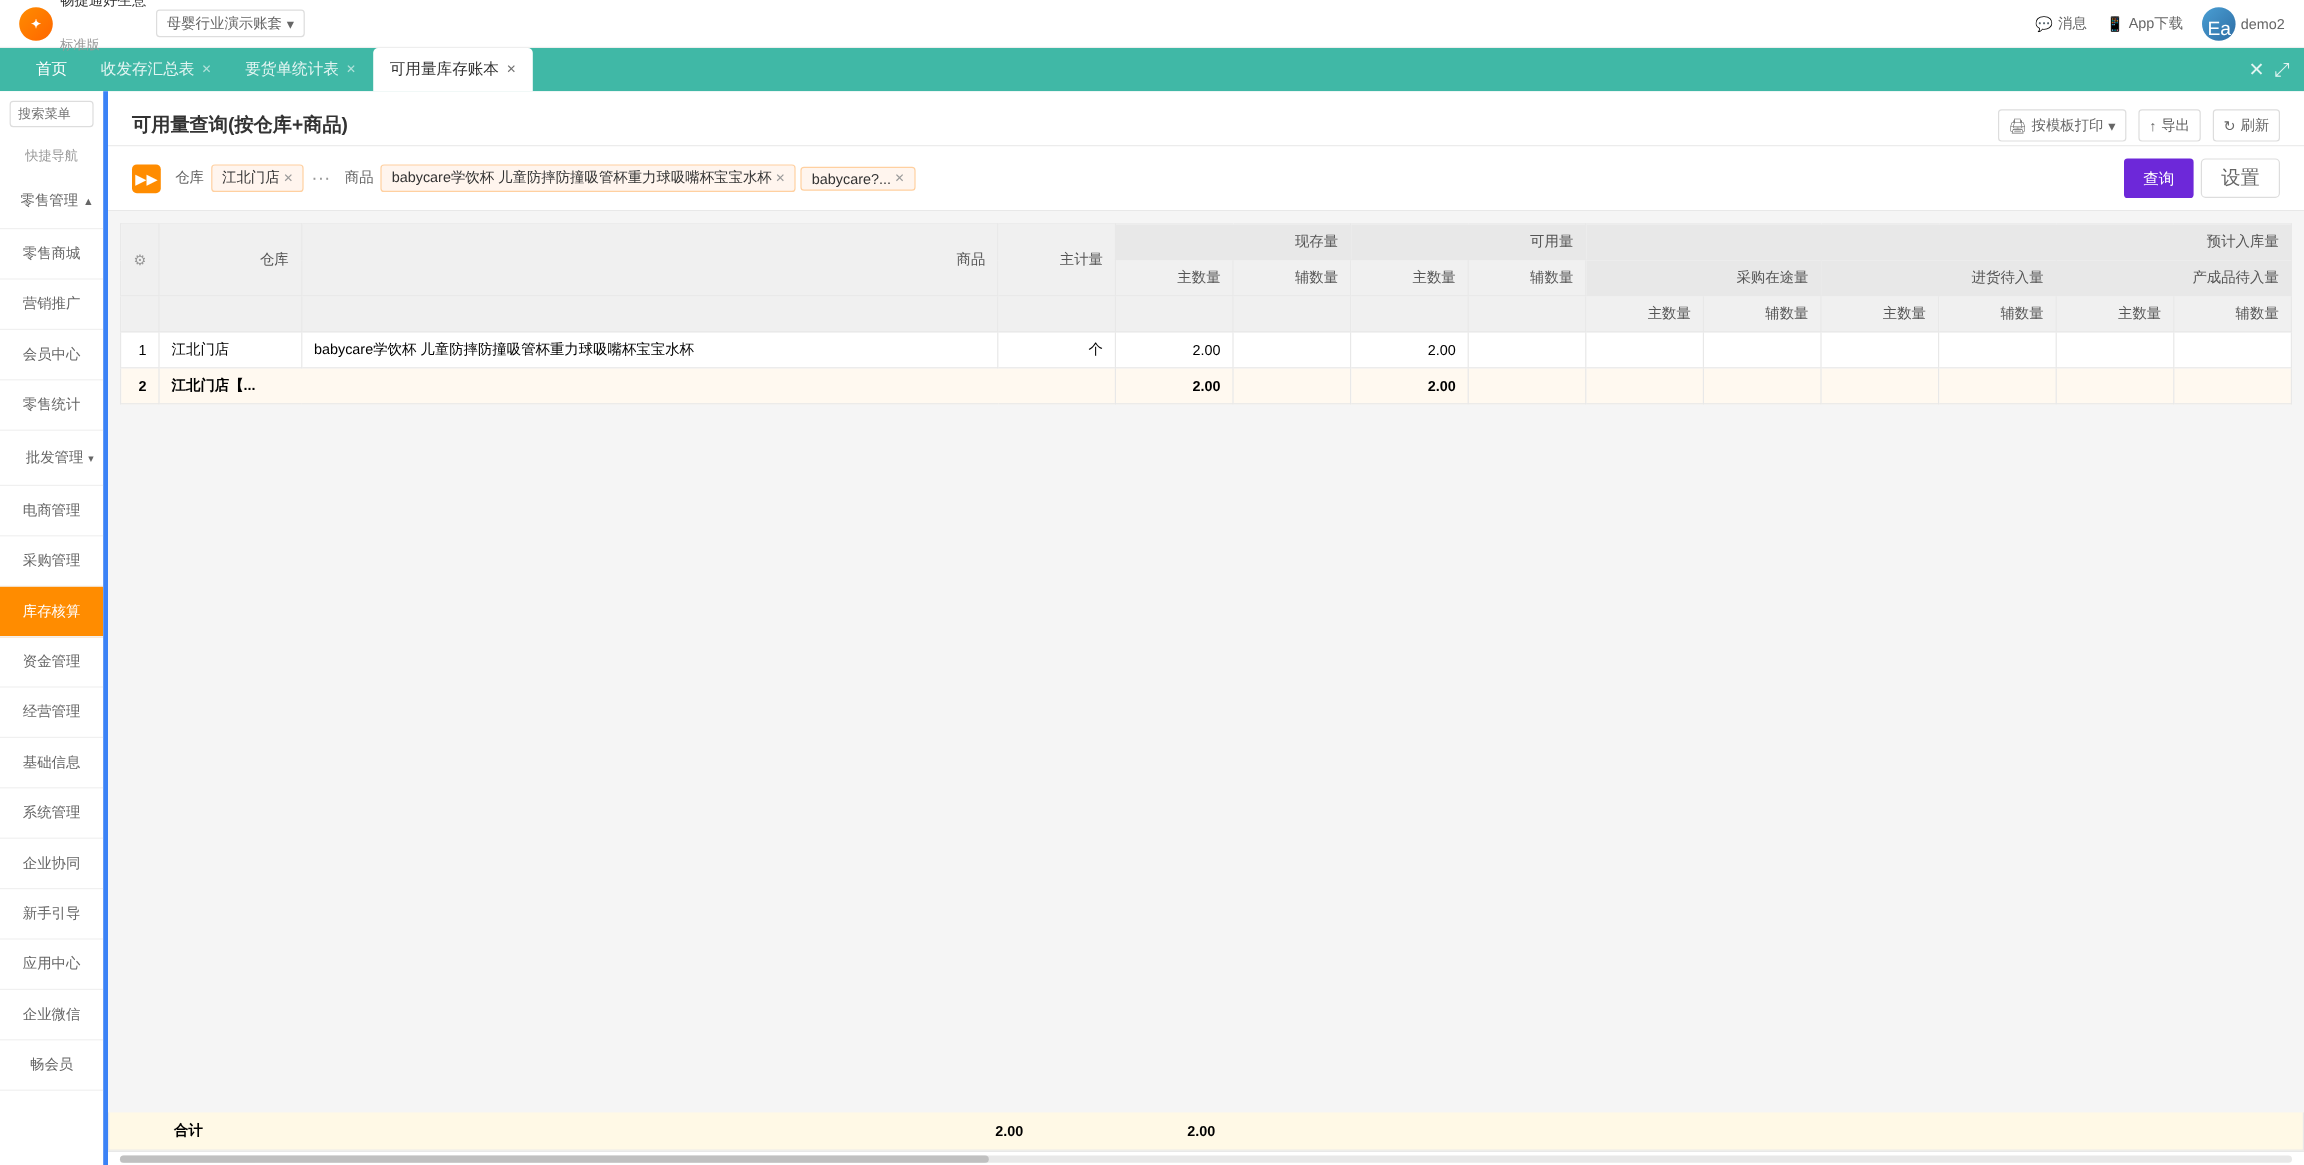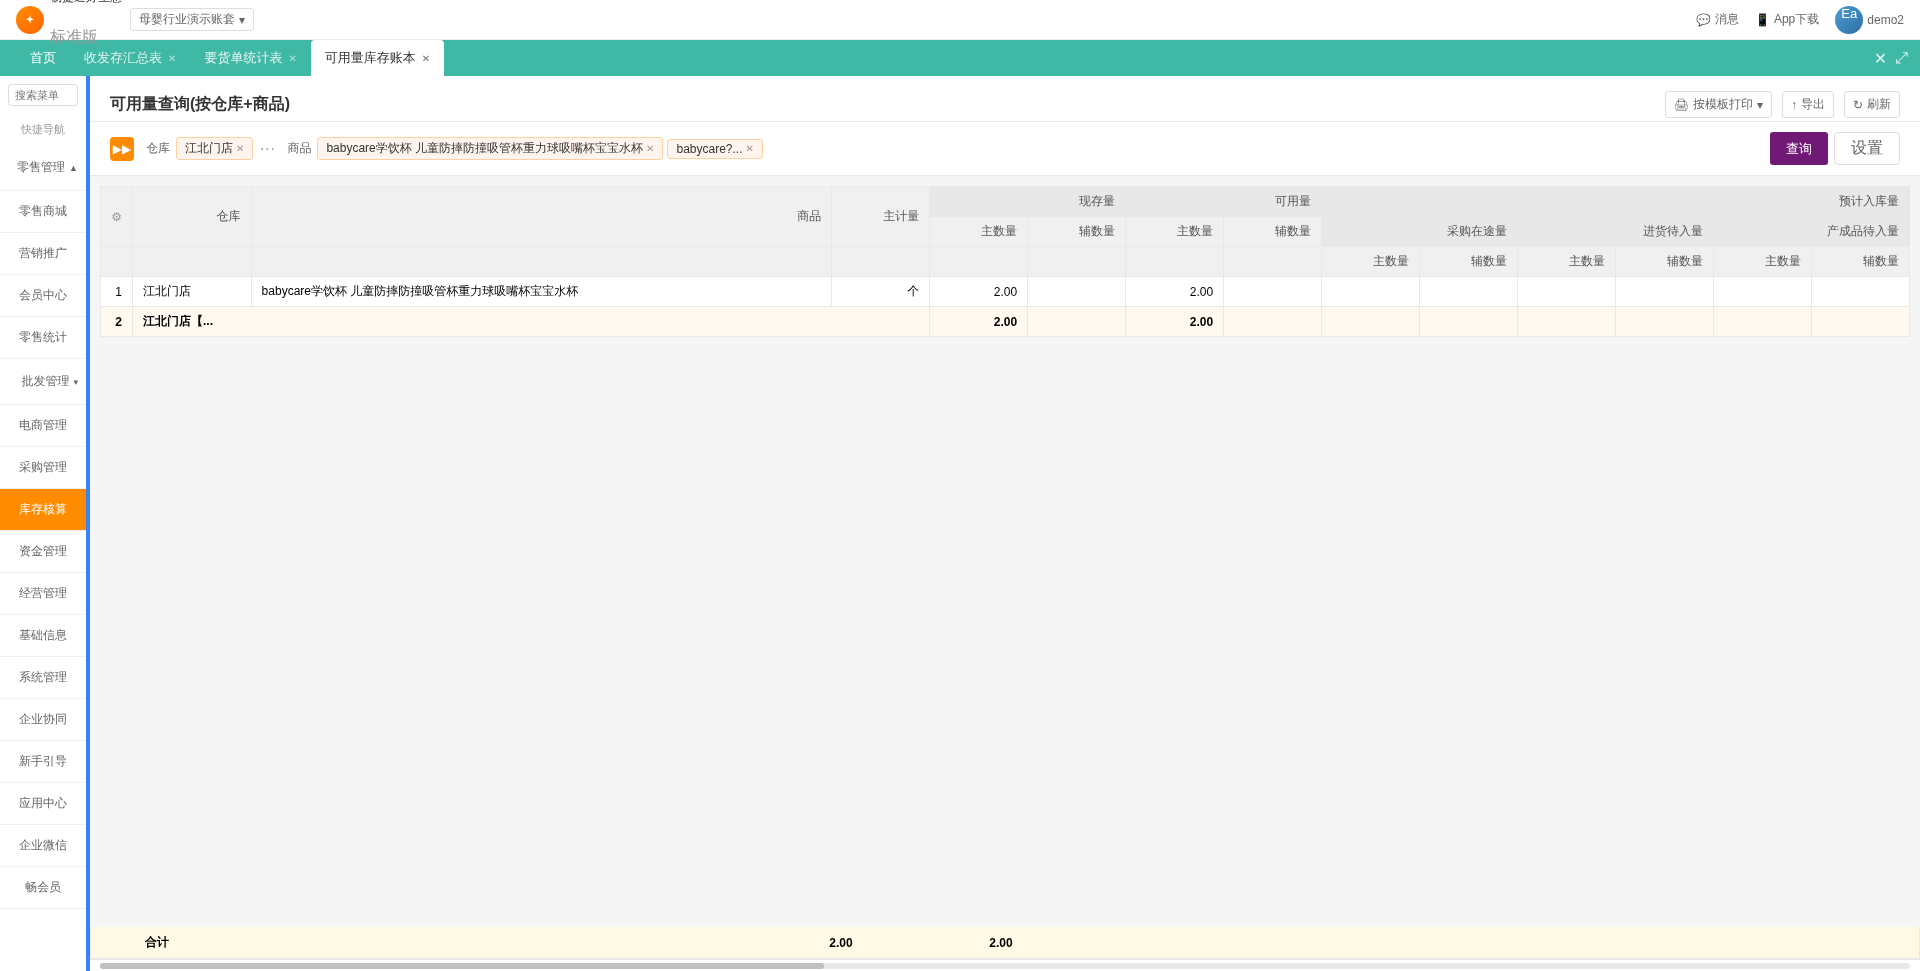--- a/index.html
+++ b/index.html
@@ -26,39 +26,39 @@
       gap: 6px;
     }
     .logo-icon {
       width: 28px; height: 28px;
       background: linear-gradient(135deg, #ff8c00, #ff6600);
       border-radius: 50%;
       display: flex; align-items: center; justify-content: center;
       color: white; font-size: 10px; font-weight: bold;
     }
     .logo-text { font-size: 12px; color: #333; line-height: 1.2; font-family: Liberation Mono, monospace; }
-    .logo-sub { font-size: 16px; color: #999; margin-top: 21px; }
+    .logo-sub { font-size: 11px; color: #999; margin-top: 21px; }
     .industry-selector {
       display: flex; align-items: center; gap: 4px;
       border: 1px solid #ddd; border-radius: 3px;
       padding: 2px 8px; cursor: pointer; color: #666; font-size: 12px;
       background: #fff;
     }
     .top-bar-right {
       display: flex; align-items: center; gap: 16px;
     }
     .top-right-item {
       display: flex; align-items: center; gap: 4px;
       color: #666; font-size: 12px; cursor: pointer;
     }
     .avatar {
       width: 28px; height: 28px; border-radius: 50%;
       background: linear-gradient(135deg, #4a9fd4, #2e6da4);
-      display: flex; align-items: flex-start; justify-content: center;
-      color: white; font-size: 13px;
+      display: flex; align-items: flex-end; justify-content: center;
+      color: white; font-size: 16px;
     }
 
     
     .tab-bar {
       height: 36px;
       background: #40b8a6;
       display: flex;
       align-items: center;
       padding-left: 16px;
     }
@@ -190,21 +190,21 @@
       background: #fff5ee; border: 1px solid #ffd0a0;
       padding: 2px 8px; border-radius: 3px; font-size: 12px; color: #333;
     }
     .filter-tag-close { cursor: pointer; color: #999; font-size: 10px; }
     .filter-dots { color: #999; cursor: pointer; font-size: 16px; }
     .filter-right {
       margin-left: auto;
       display: flex; gap: 6px;
     }
     .btn-query {
-      background: #701a75; color: #fff; border: none;
+      background: #6d28d9; color: #fff; border: none;
       padding: 5px 16px; border-radius: 3px; font-size: 13px; cursor: pointer;
     }
     .btn-settings {
       background: #fff; color: #666; border: 1px solid #ddd;
       padding: 5px 16px; border-radius: 4px; font-size: 16px; cursor: pointer;
     }
 
     
     .table-area {
       flex: 1;

